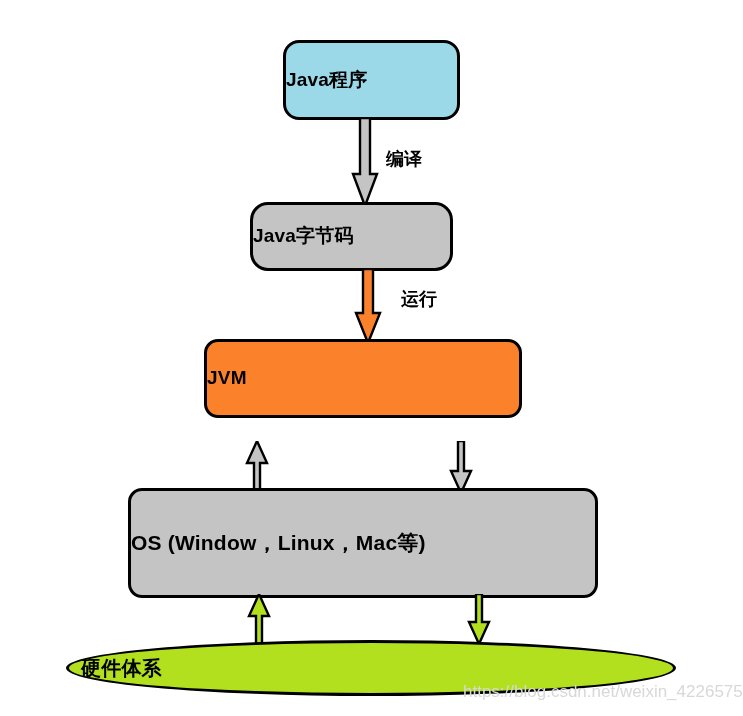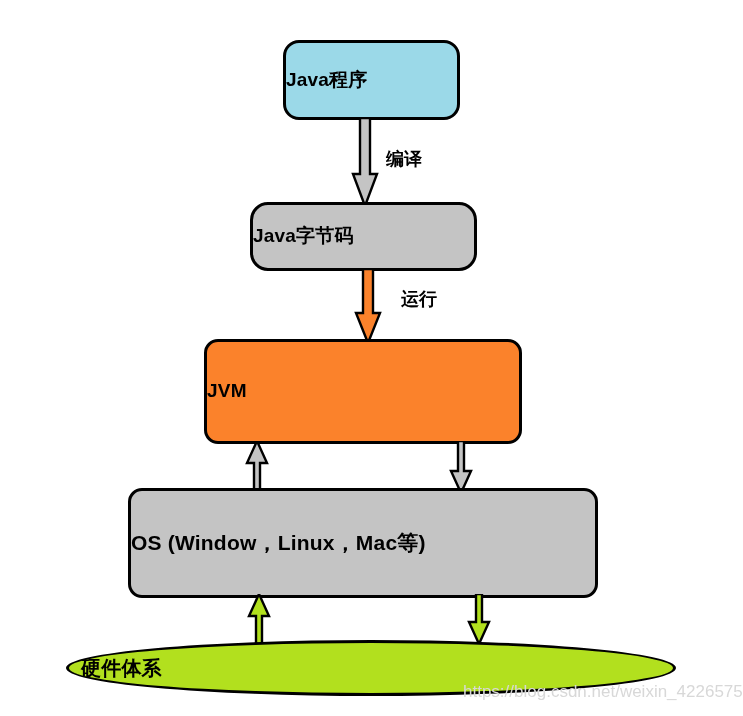--- a/index.html
+++ b/index.html
@@ -35,28 +35,28 @@
 
   
   #node-java-program {
     left: 283px;  top: 40px;  width: 177px; height: 80px;
     background: #9BD9E8;
     border-radius: 16px;
   }
   #node-java-program .node-label { font-size: 19px; }
 
   #node-java-bytecode {
-    left: 250px; top: 202px; width: 227px; height: 69px;
+    left: 250px; top: 202px; width: 203px; height: 69px;
     background: #C4C4C4;
     border-radius: 18px;
   }
   #node-java-bytecode .node-label { font-size: 19px; }
 
   #node-jvm {
-    left: 204px; top: 339px; width: 318px; height: 105px;
+    left: 204px; top: 339px; width: 318px; height: 79px;
     background: #FB822B;
     border-radius: 14px;
   }
   #node-jvm .node-label { font-size: 19px; }
 
   #node-os {
     left: 128px; top: 488px; width: 470px; height: 110px;
     background: #C4C4C4;
     border-radius: 14px;
   }

